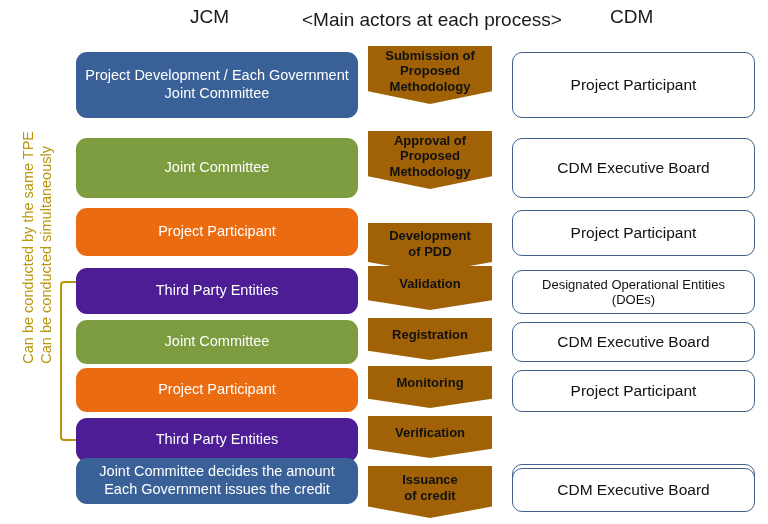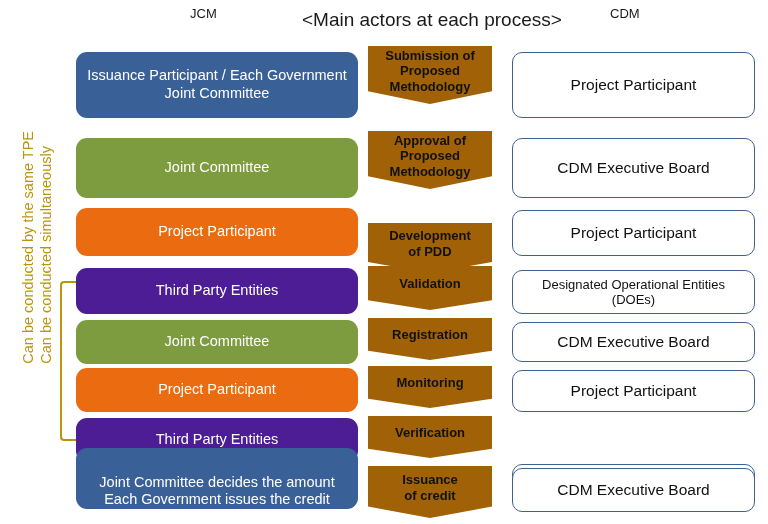--- a/index.html
+++ b/index.html
@@ -6,21 +6,21 @@
   body{
     width:768px;height:524px;
     background:#ffffff;
     font-family:"Liberation Sans", sans-serif;
     overflow:hidden;
     position:relative;
   }
   #stage{position:absolute;left:0;top:0;width:768px;height:524px;}
 
   
-  .hdr{position:absolute;color:#1a1a1a;font-size:13px;white-space:nowrap;}
+  .hdr{position:absolute;color:#1a1a1a;font-size:19px;white-space:nowrap;}
   #hdr-jcm{left:190px;top:6px;}
   #hdr-mid{left:302px;top:9px;font-size:19px;}
   #hdr-cdm{left:610px;top:6px;}
 
   
   .jcm-box{
     position:absolute;left:76px;width:282px;
     border-radius:11px;
     color:#ffffff;
     display:flex;align-items:center;justify-content:center;
@@ -114,21 +114,21 @@
   <div id="bracket"></div>
   <div id="bracket-tip-top"></div>
   <div id="bracket-tip-bot"></div>
 
   <div id="jcm-col"></div>
   <div id="proc-col"></div>
   <div id="cdm-col"></div>
 
 <div class="jcm-box c-blue" style="top: 52px; height: 66px;">
       <div>
-        <div>Issuance Participant / Each Government</div>
+        <div>Project Development / Each Government</div>
         <div>Joint Committee</div>
       </div>
     </div>
     <div class="chev" style="top: 46px; height: 58px;">
       <span>
         <div>Submission of</div>
         <div>Proposed</div>
         <div>Methodology</div>
       </span>
     </div>
@@ -224,21 +224,21 @@
     <div class="chev" style="top: 416px; height: 42px;">
       <span>
         <div>Verification</div>
       </span>
     </div>
     <div class="cdm-box" style="top: 420px; height: 40px; margin-top: 44px;">
       <div>
         <div>DOEs</div>
       </div>
     </div>
-    <div class="jcm-box c-blue" style="top: 448px; height: 61px; align-items: flex-end;">
+    <div class="jcm-box c-blue" style="top: 458px; height: 46px;">
       <div>
         <div>Joint Committee decides the amount</div>
         <div>Each Government issues the credit</div>
       </div>
     </div>
     <div class="chev" style="top: 466px; height: 52px;">
       <span>
         <div>Issuance</div>
         <div>of credit</div>
       </span>

